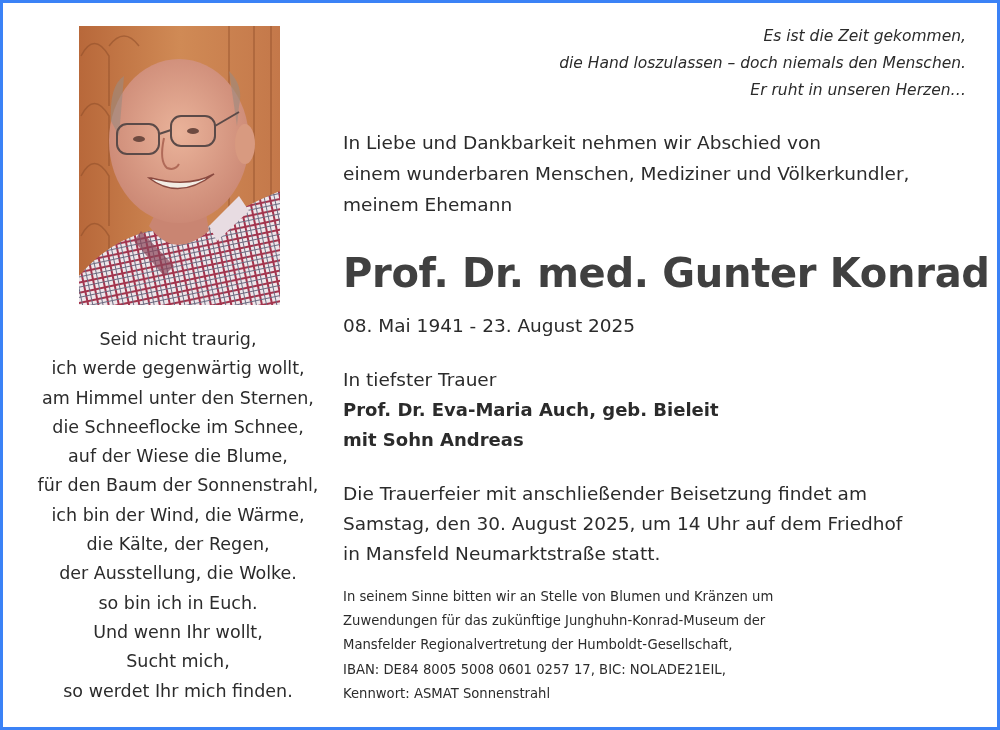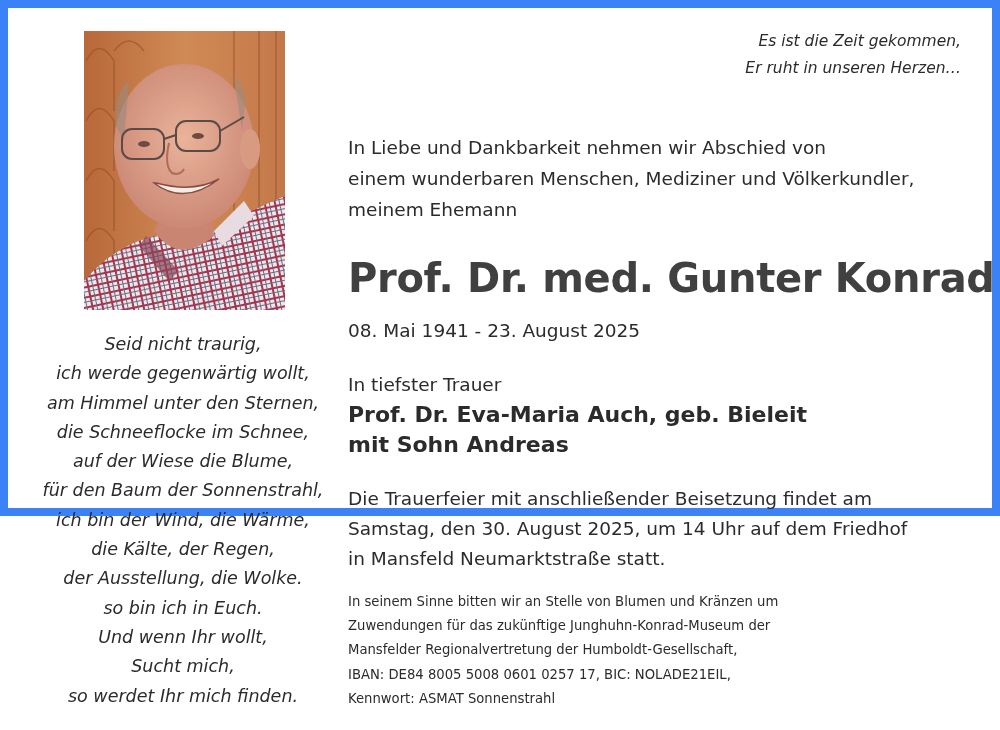--- a/index.html
+++ b/index.html
@@ -11,23 +11,23 @@
       width: 1000px;
       height: 730px;
       overflow: hidden;
       font-family: "DejaVu Sans", "Liberation Sans", sans-serif;
       color: #2b2b2b;
     }
     .frame {
       position: absolute;
       left: 0; top: 0;
       width: 1000px;
-      height: 516px;
+      height: 730px;
       box-sizing: border-box;
-      border: 8px solid #3b82f6;
+      border: 3px solid #3b82f6;
       background: #ffffff;
     }
     
     .photo {
       position: absolute;
       left: 76px;
       top: 23px;
       width: 201px;
       height: 279px;
       overflow: hidden;
@@ -35,21 +35,20 @@
     }
     .photo svg { display: block; }
 
     
     .poem {
       position: absolute;
       left: 20px;
       top: 322px;
       width: 310px;
       text-align: center;
-      font-style: italic;
       font-size: 17.5px;
       line-height: 29.3px;
       color: #2b2b2b;
     }
     .poem div { white-space: nowrap; }
 
     
     .quote {
       position: absolute;
       right: 31px;
@@ -89,21 +88,21 @@
       line-height: 30px;
       white-space: nowrap;
     }
     .mourners {
       top: 362px;
       font-size: 18.5px;
       line-height: 30px;
     }
     .mourners .bold {
       font-weight: bold;
-      font-size: 22px;
+      font-size: 18px;
     }
     .mourners div { white-space: nowrap; }
     .funeral {
       top: 476px;
       font-size: 18.5px;
       line-height: 30px;
     }
     .funeral div { white-space: nowrap; }
     .donation {
       top: 582px;
@@ -175,20 +174,21 @@
       <ellipse cx="114" cy="105" rx="6" ry="3" fill="#6e4a40"></ellipse>
 
       <path d="M85 112 Q80 135 88 142 Q96 145 100 138" fill="none" stroke="#b06a58" stroke-width="2"></path>
 
       <path d="M70 152 Q100 175 135 148 Q110 162 72 152 Z" fill="#f2ece4" stroke="#8a4a40" stroke-width="1.5"></path>
     </svg>
   </div>
 
   <div class="quote">
     <div>Es ist die Zeit gekommen,</div>
+    <div>die Hand loszulassen – doch niemals den Menschen.</div>
     <div>Er ruht in unseren Herzen…</div>
   </div>
 
   <div class="center-col intro">
     <div>In Liebe und Dankbarkeit nehmen wir Abschied von</div>
     <div>einem wunderbaren Menschen, Mediziner und Völkerkundler,</div>
     <div>meinem Ehemann</div>
   </div>
 
   <div class="center-col name">Prof. Dr. med. Gunter Konrad</div>

